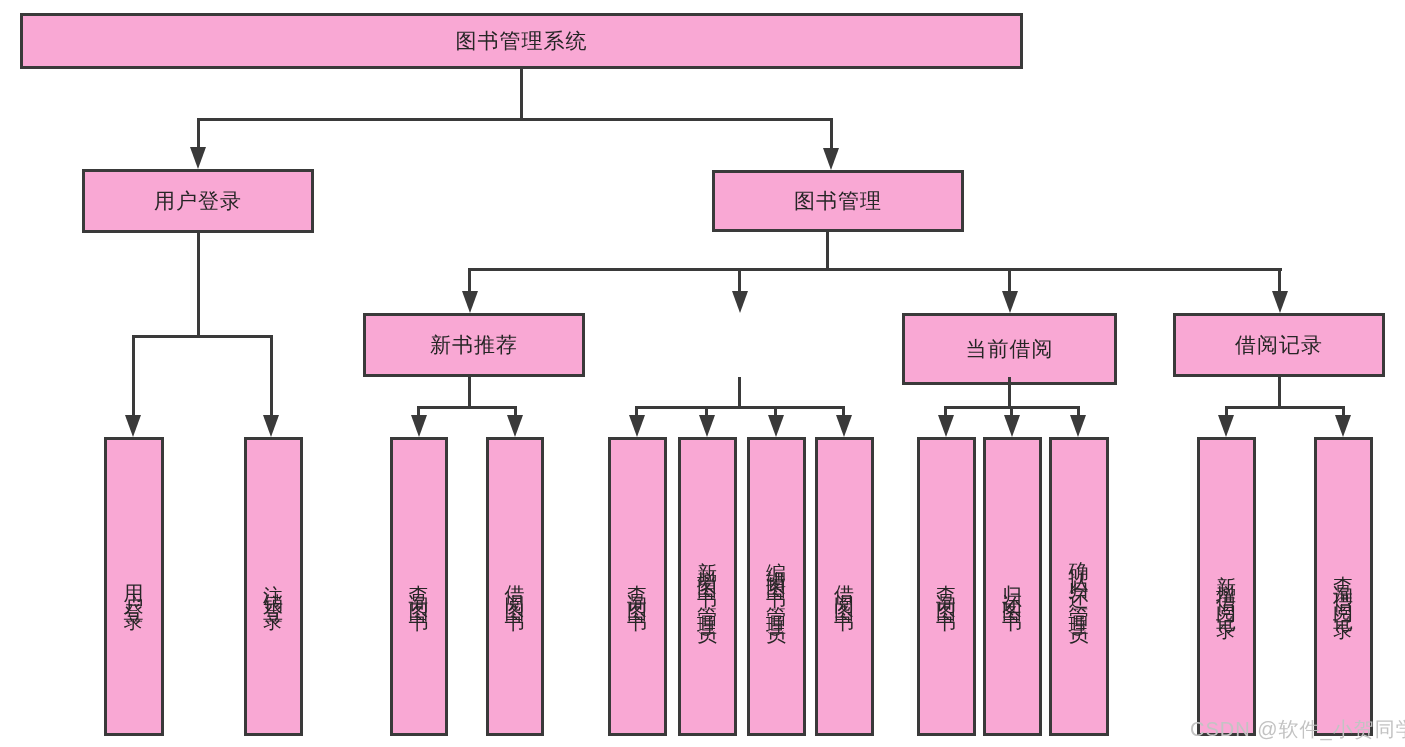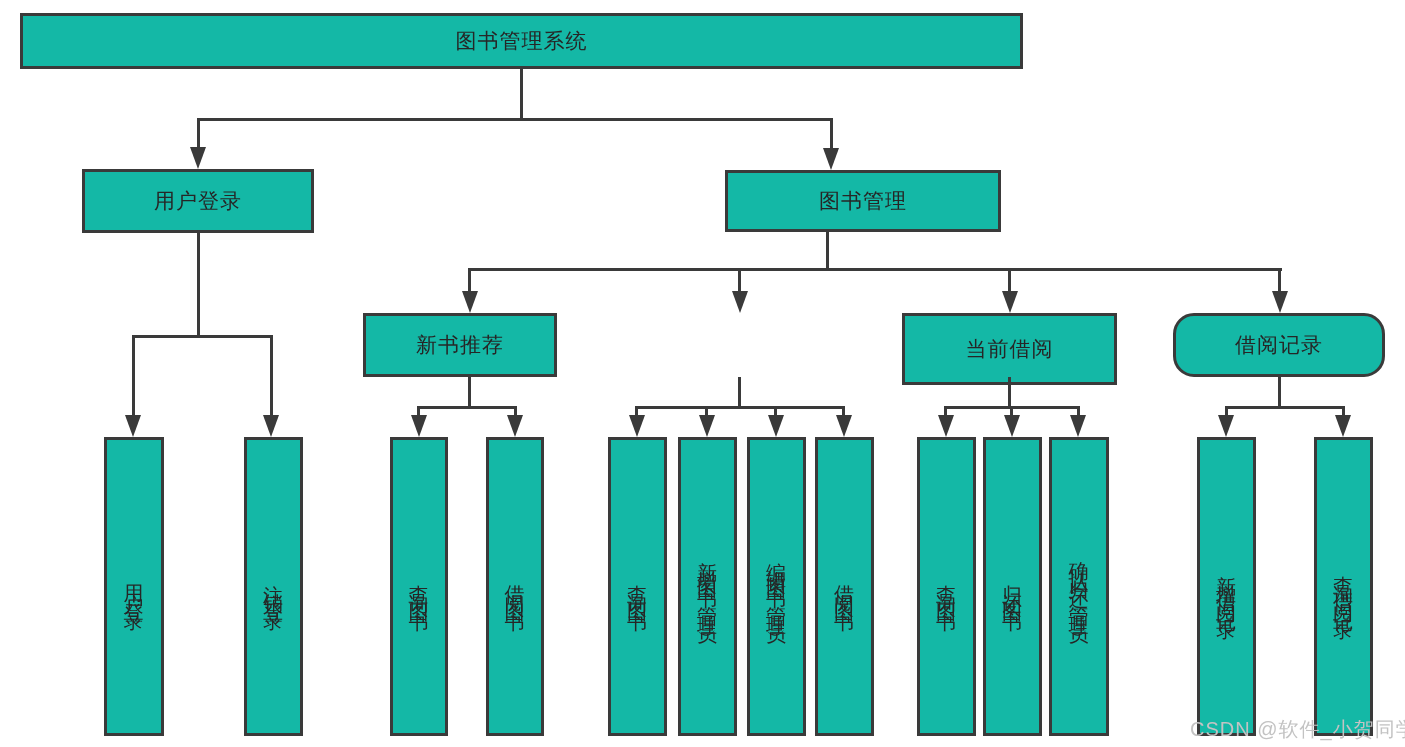--- a/index.html
+++ b/index.html
@@ -1,21 +1,21 @@
 <!DOCTYPE html>
 <html><head>
 <meta charset="utf-8">
 <style>
   html,body{margin:0;padding:0;background:#ffffff;}
   .canvas{
     position:relative;width:1405px;height:747px;background:#ffffff;overflow:hidden;
     font-family:"Liberation Sans","DejaVu Sans",sans-serif;color:#262626;
   }
   .box{
-    position:absolute;box-sizing:border-box;border:3px solid #3a3a3a;background:#14b8a6;
+    position:absolute;box-sizing:border-box;border:3px solid #3a3a3a;background:#f9a8d4;
     display:flex;align-items:center;justify-content:center;
   }
   .hbox{font-size:21px;letter-spacing:1px;}
   .vbox{font-size:20px;}
   .vtext{
     writing-mode:vertical-rl;text-orientation:mixed;
     letter-spacing:9px;line-height:1;white-space:nowrap;
   }
   .v-line{position:absolute;width:3px;background:#3a3a3a;}
   .h-line{position:absolute;height:3px;background:#3a3a3a;}
@@ -41,21 +41,21 @@
   <div class="v-line" style="left:520px;top:69px;height:51px;"></div>
   <div class="h-line" style="left:197px;top:118px;width:636px;"></div>
   <div class="v-line" style="left:197px;top:118px;height:32px;"></div>
   <div class="arrow" style="left:190px;top:147px;"></div>
   <div class="v-line" style="left:830px;top:118px;height:32px;"></div>
   <div class="arrow" style="left:823px;top:148px;"></div>
 
   <div class="box hbox" style="left:82px;top:169px;width:232px;height:64px;">
     <span>用户登录</span>
   </div>
-  <div class="box hbox" style="left:712px;top:170px;width:276px;height:62px;margin-left:13px;">
+  <div class="box hbox" style="left:712px;top:170px;width:252px;height:62px;">
     <span>图书管理</span>
   </div>
 
   <div class="v-line" style="left:197px;top:233px;height:104px;"></div>
   <div class="h-line" style="left:132px;top:335px;width:141px;"></div>
   <div class="v-line" style="left:132px;top:335px;height:82px;"></div>
   <div class="arrow" style="left:125px;top:415px;"></div>
   <div class="v-line" style="left:270px;top:335px;height:82px;"></div>
   <div class="arrow" style="left:263px;top:415px;"></div>
 
@@ -63,27 +63,27 @@
   <div class="h-line" style="left:468px;top:268px;width:814px;"></div>
   <div class="v-line" style="left:468px;top:268px;height:26px;"></div>
   <div class="arrow" style="left:462px;top:291px;"></div>
   <div class="v-line" style="left:738px;top:268px;height:26px;"></div>
   <div class="arrow" style="left:732px;top:291px;"></div>
   <div class="v-line" style="left:1008px;top:268px;height:26px;"></div>
   <div class="arrow" style="left:1002px;top:291px;"></div>
   <div class="v-line" style="left:1278px;top:268px;height:26px;"></div>
   <div class="arrow" style="left:1272px;top:291px;"></div>
 
-  <div class="box hbox" style="left:363px;top:313px;width:194px;height:64px;">
+  <div class="box hbox" style="left:363px;top:313px;width:222px;height:64px;">
     <span>新书推荐</span>
   </div>
   <div class="box hbox" style="left:902px;top:313px;width:215px;height:72px;">
     <span>当前借阅</span>
   </div>
-  <div class="box hbox" style="left:1173px;top:313px;width:212px;height:64px;border-radius:21px;">
+  <div class="box hbox" style="left:1173px;top:313px;width:212px;height:64px;">
     <span>借阅记录</span>
   </div>
 
   <div class="v-line" style="left:468px;top:377px;height:31px;"></div>
   <div class="h-line" style="left:417px;top:406px;width:100px;"></div>
   <div class="v-line" style="left:417px;top:406px;height:12px;"></div>
   <div class="arrow" style="left:411px;top:415px;"></div>
   <div class="v-line" style="left:514px;top:406px;height:12px;"></div>
   <div class="arrow" style="left:507px;top:415px;"></div>
 

